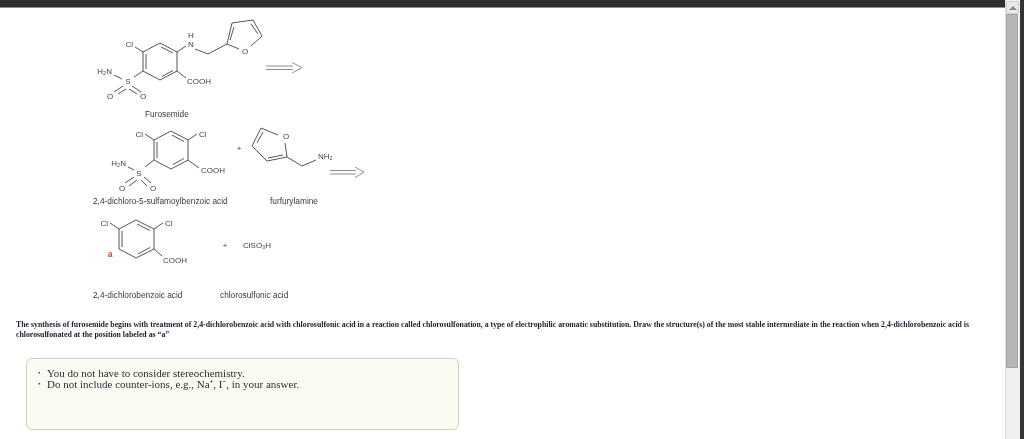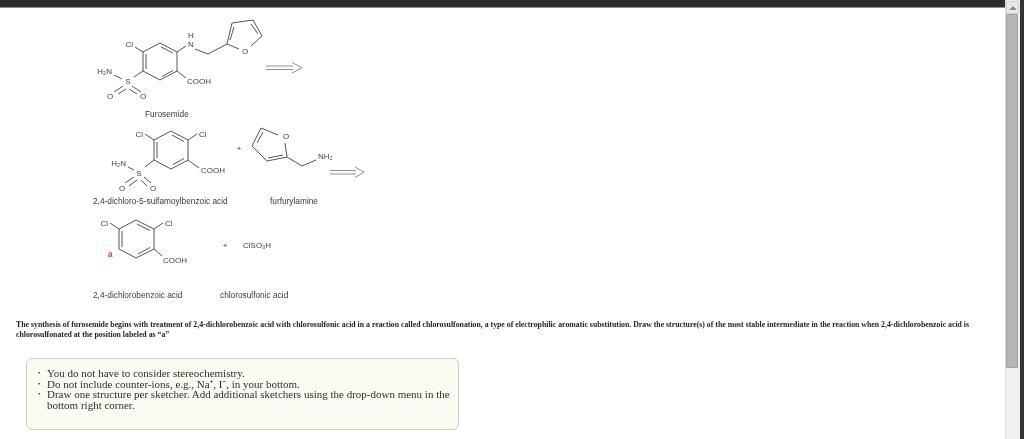--- a/index.html
+++ b/index.html
@@ -159,22 +159,21 @@
     <text x="243" y="248">ClSO₃H</text>
     <text class="caption" x="220" y="298">chlorosulfonic acid</text>
   </g>
 </svg>
 
 <p class="problem">The synthesis of furosemide begins with treatment of 2,4-dichlorobenzoic acid with chlorosulfonic acid in a reaction called chlorosulfonation, a type of electrophilic aromatic substitution. Draw the structure(s) of the most stable intermediate in the reaction when 2,4-dichlorobenzoic acid is chlorosulfonated at the position labeled as “a”</p>
 
 <div class="note-box">
   <ul>
     <li>You do not have to consider stereochemistry.</li>
-    <li>Do not include counter-ions, e.g., Na⁺, I⁻, in your bottom.</li>
-    <li>Draw one structure per sketcher. Add additional sketchers using the drop-down menu in the bottom right corner.</li>
+    <li>Do not include counter-ions, e.g., Na⁺, I⁻, in your answer.</li>
   </ul>
 </div>
 
 <div class="scroll-track"></div>
 <div class="scroll-up-btn">
   <span class="tri"></span>
 </div>
 <div class="scroll-thumb"></div>
 <div class="window-edge"></div>
 

